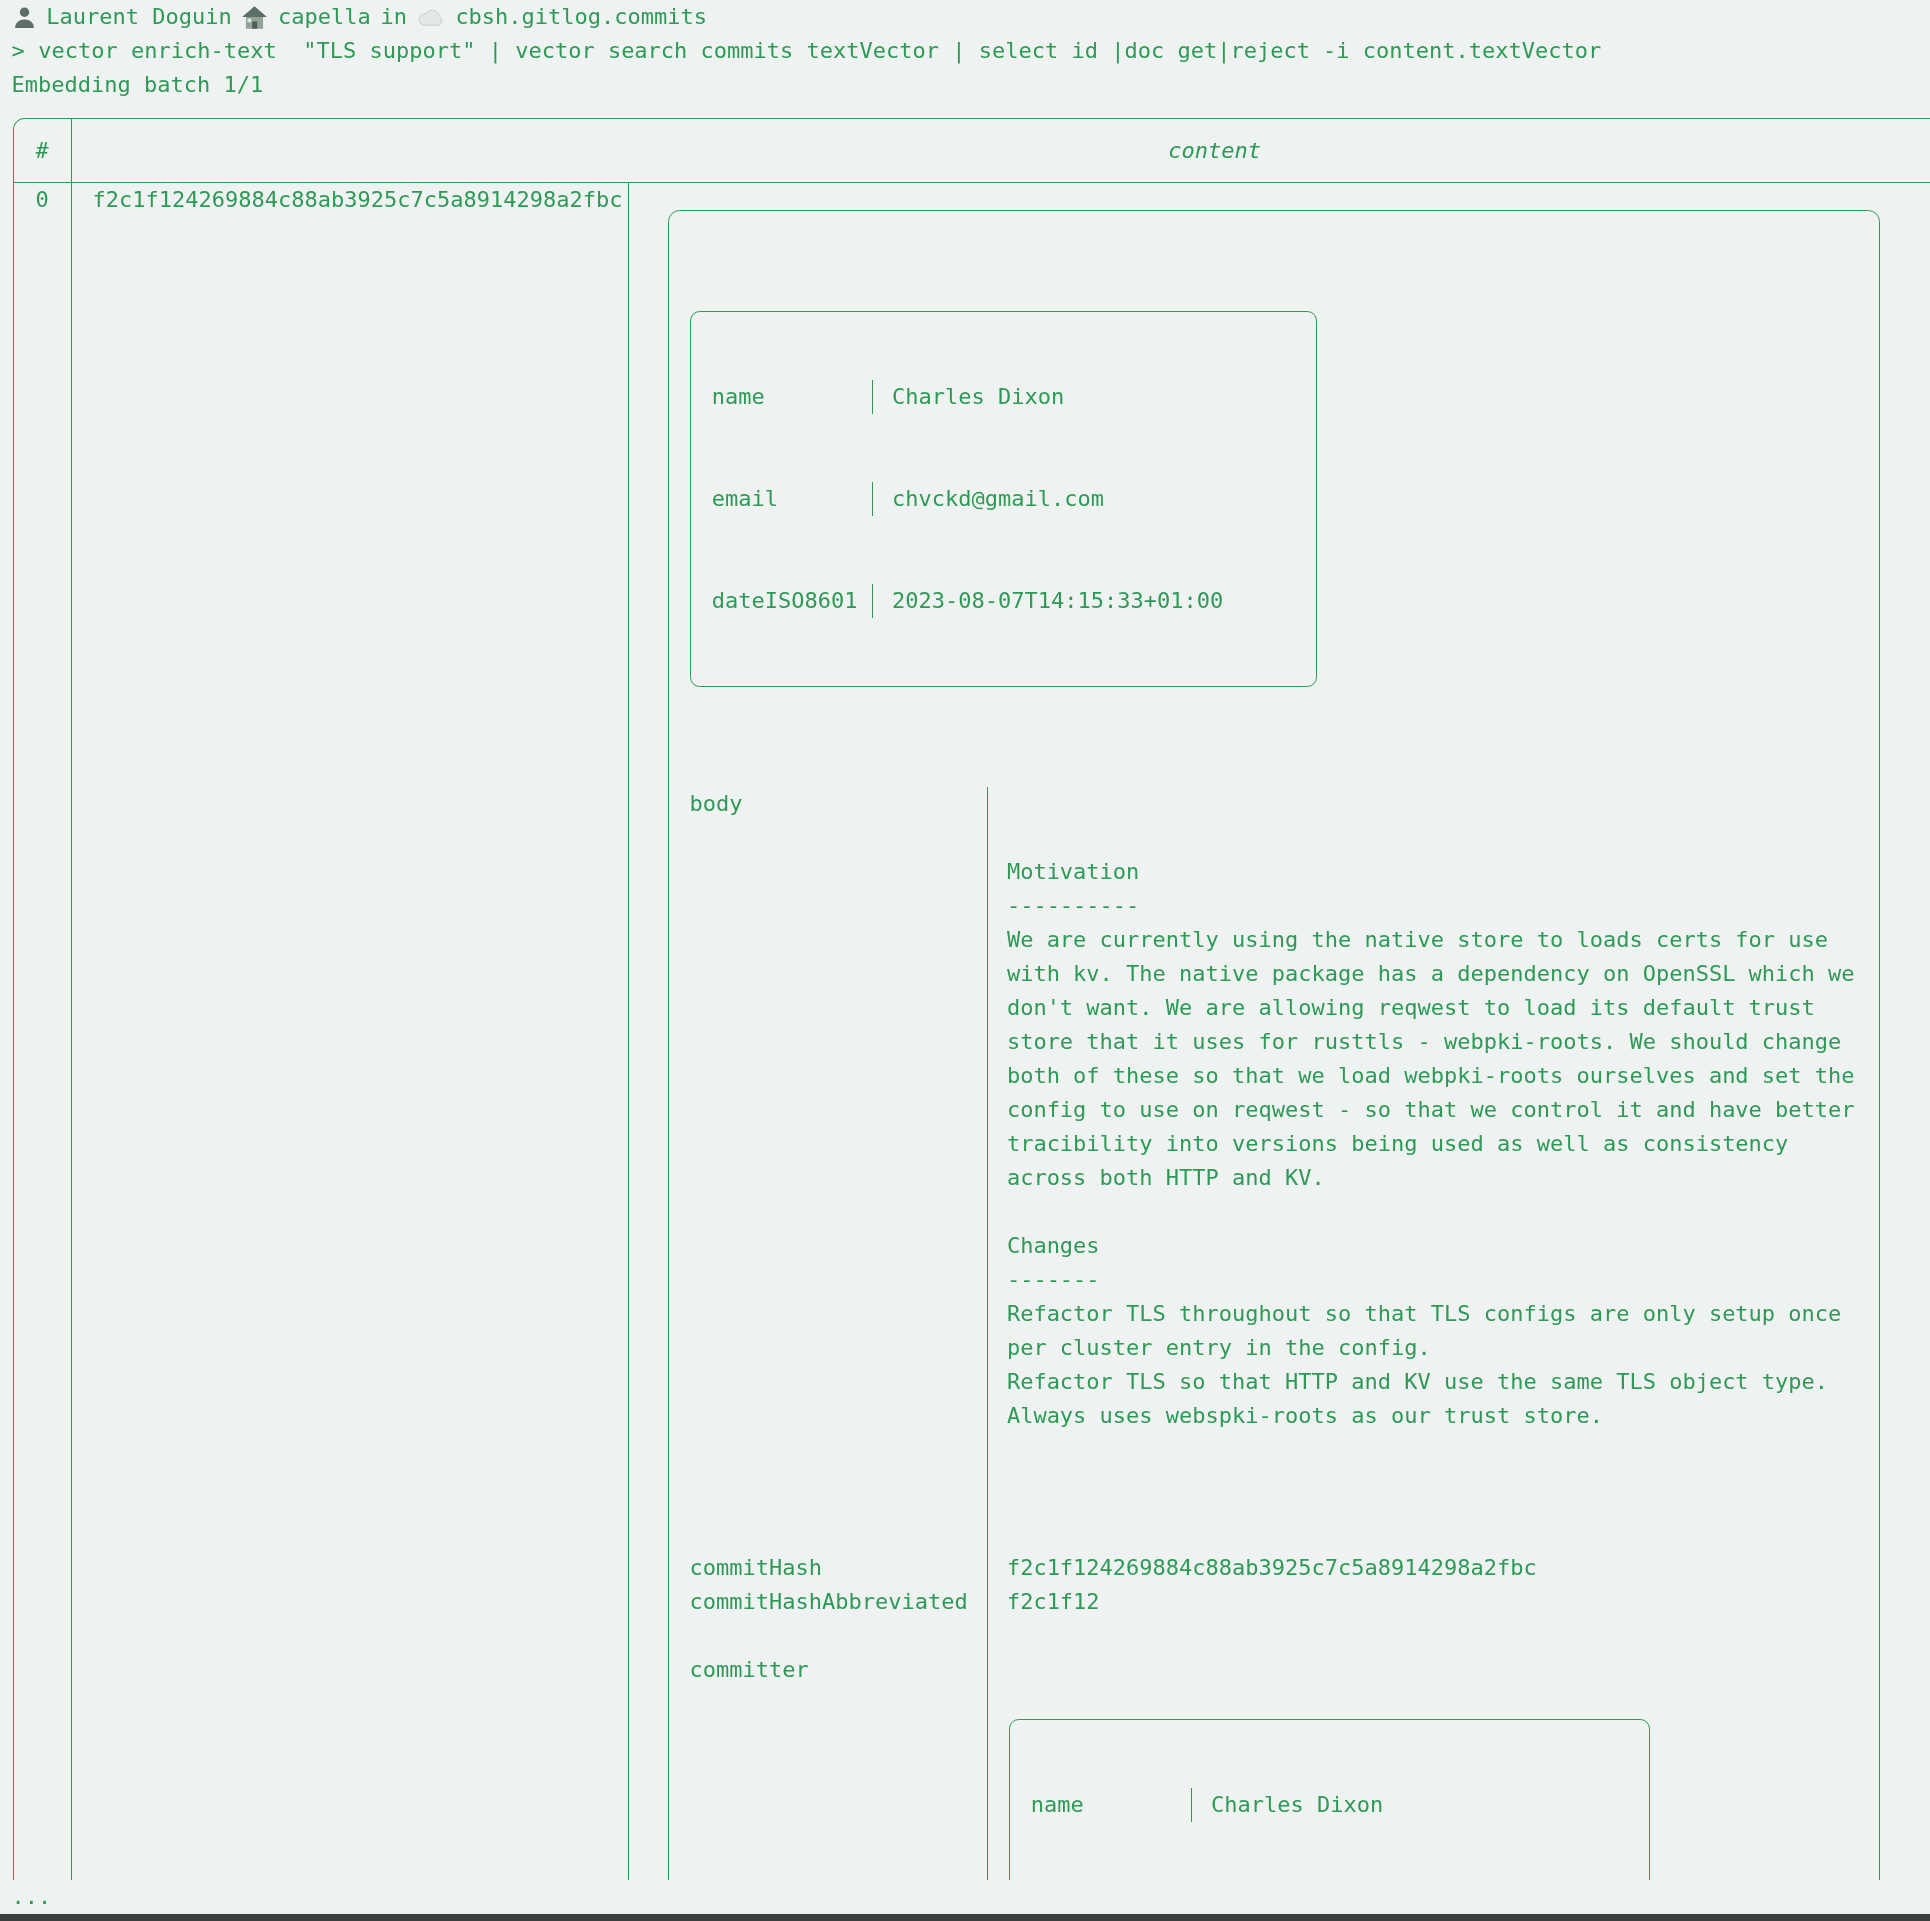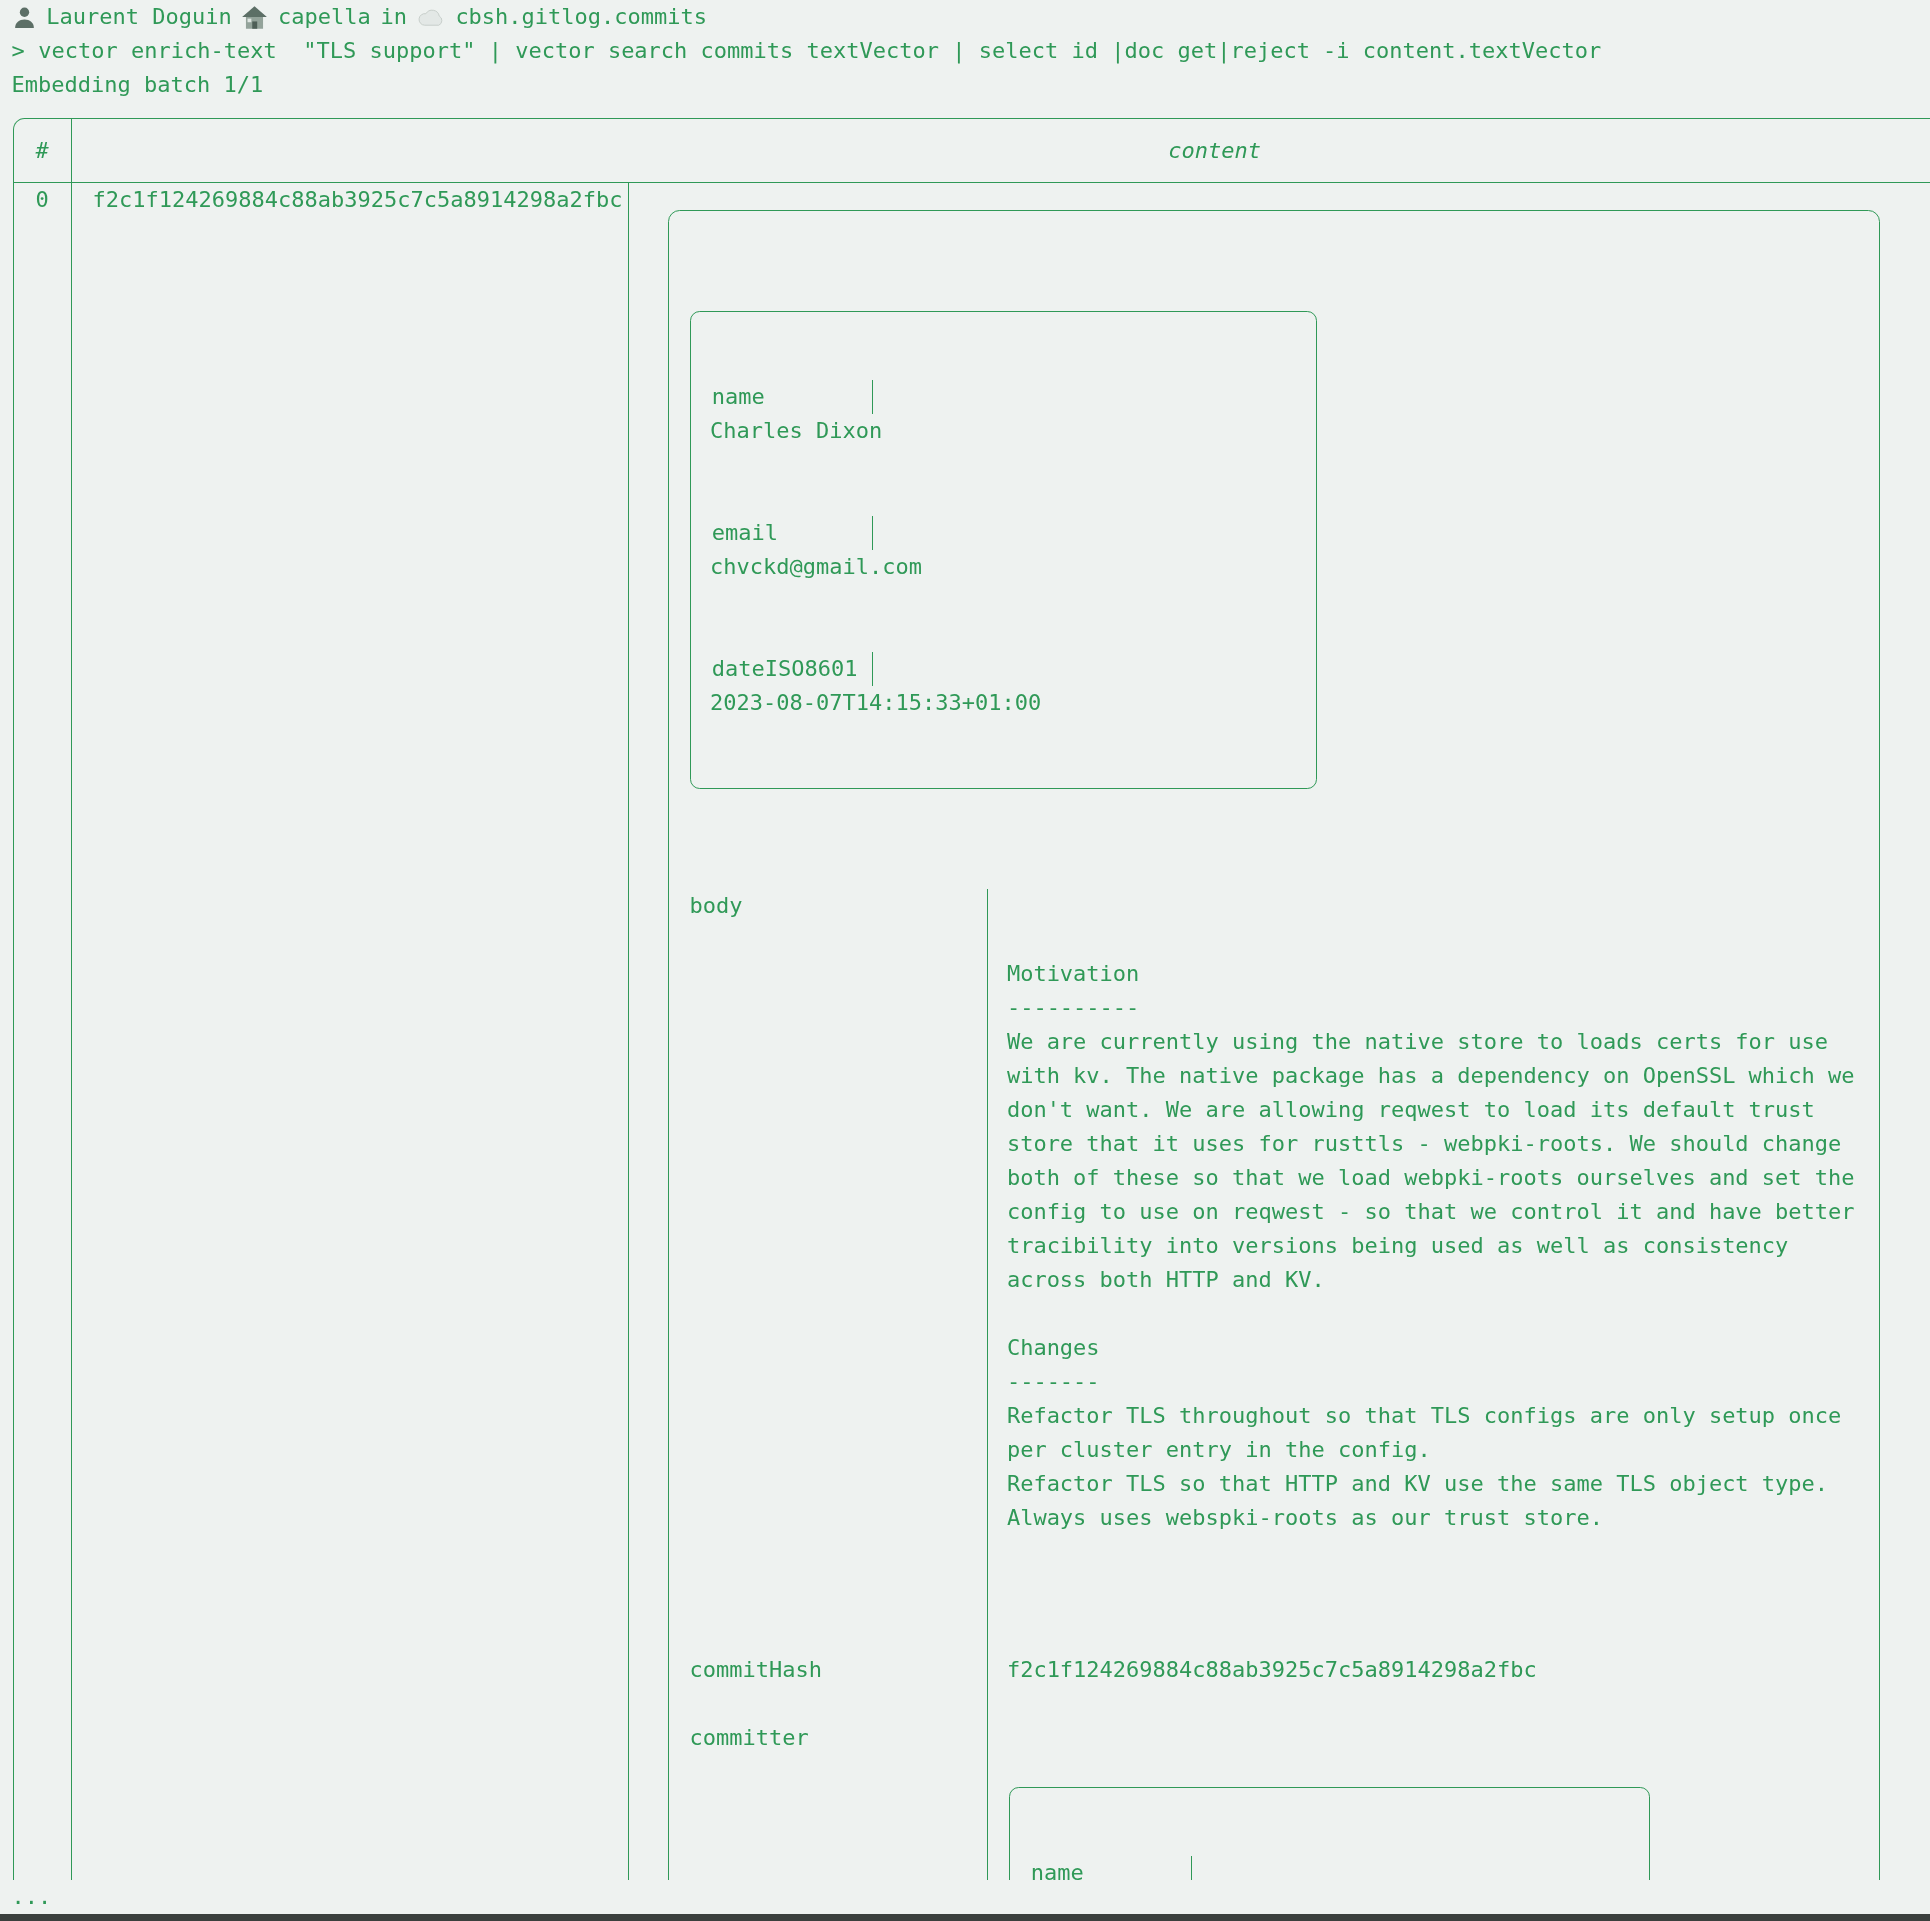--- a/index.html
+++ b/index.html
@@ -52,21 +52,21 @@
   .frow{display:flex;}
   .fkey{width:319px;padding-left:21px;border-right:1.9px solid var(--g);white-space:pre;}
   .fkey.tbl{padding-top:34px;}
   .fval{flex:1;padding-left:19.3px;white-space:pre;}
   .body-text{white-space:pre;margin-bottom:50px;}
 
   
   .nested{border:1.9px solid var(--g);border-radius:9.7px;margin:32px 0 32px 1.9px;}
   .n-author{width:627px;}
   .n-committer{width:641px;}
-  .nrow{display:flex;flex-direction:column;}
+  .nrow{display:flex;}
   .nk{width:182px;padding-left:21px;border-right:1.9px solid var(--g);white-space:pre;}
   .nv{flex:1;padding-left:19.3px;white-space:pre;}
   .ellipsis{padding-left:11.6px;}
   .bottom-bar{position:absolute;left:0;right:0;bottom:0;height:6.8px;background:#3a403d;}
 </style>
 </head>
 <body>
 
 <div class="page">
 
@@ -142,20 +142,24 @@
 per cluster entry in the config.
 Refactor TLS so that HTTP and KV use the same TLS object type.
 Always uses webspki-roots as our trust store.</div>
             </div>
           </div>
 
           <div class="frow">
             <div class="fkey">commitHash</div>
             <div class="fval">f2c1f124269884c88ab3925c7c5a8914298a2fbc</div>
           </div>
+          <div class="frow">
+            <div class="fkey">commitHashAbbreviated</div>
+            <div class="fval">f2c1f12</div>
+          </div>
 
           <div class="frow">
             <div class="fkey tbl">committer</div>
             <div class="fval">
               <div class="nested n-committer">
                 <div class="nrow"><span class="nk">name</span><span class="nv">Charles Dixon</span></div>
                 
                 
                 
               </div>

